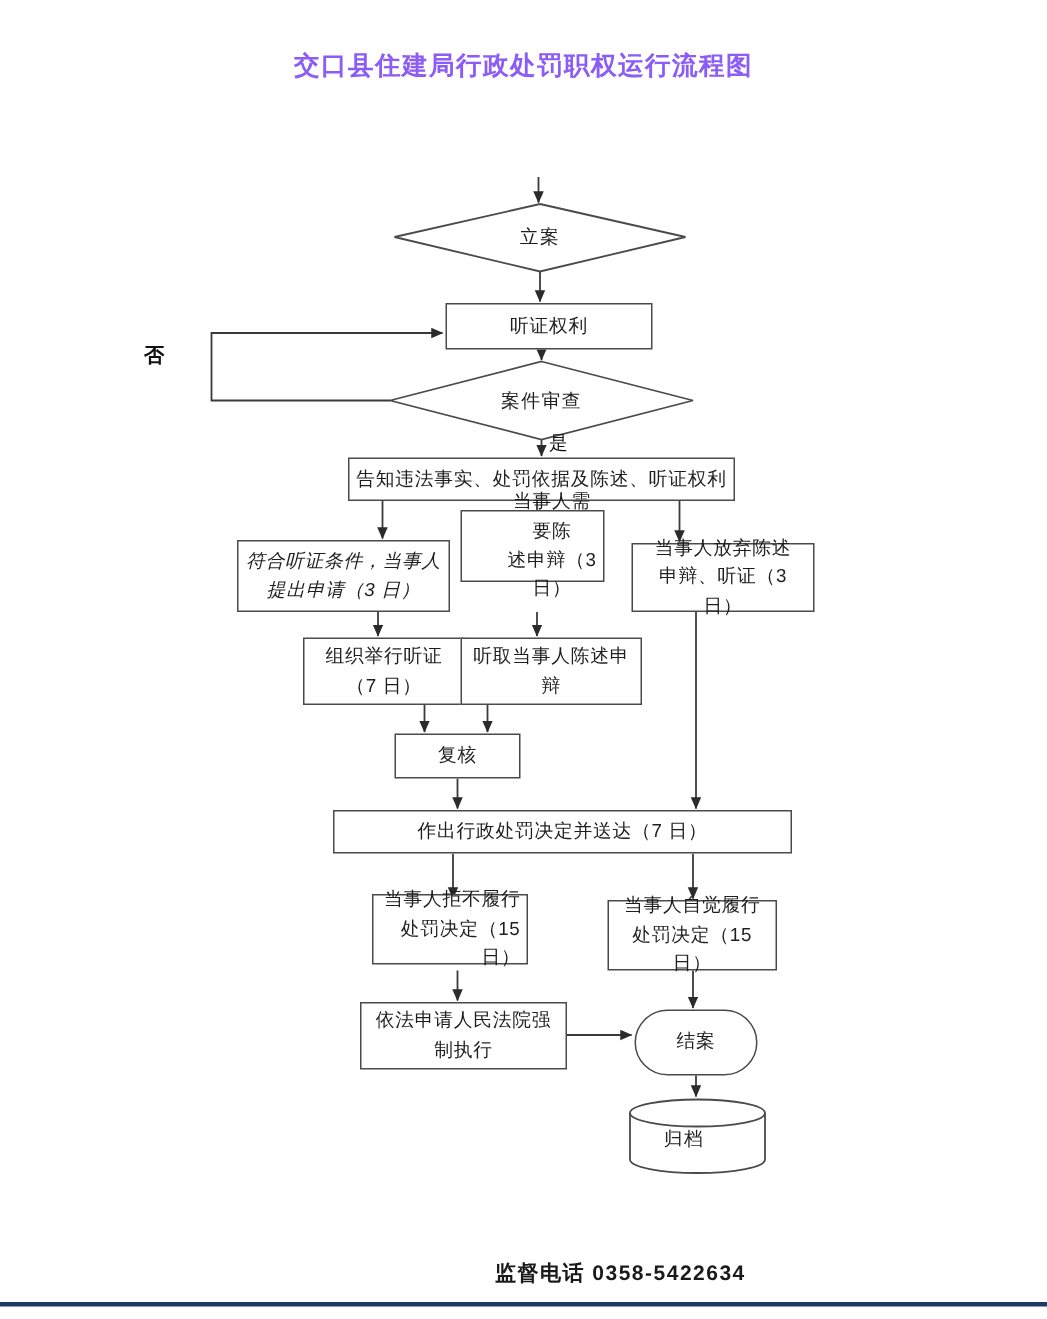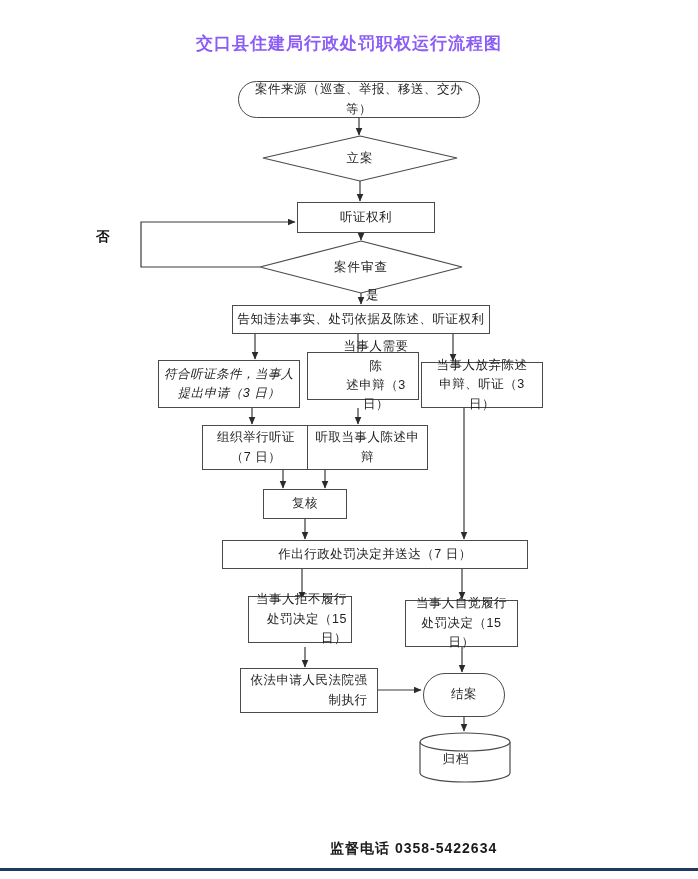--- a/index.html
+++ b/index.html
@@ -72,38 +72,37 @@
     </g>
 
     <g stroke="#4a4a4a" stroke-width="1.2" fill="#ffffff">
       <polygon points="360,136 457,158 360,181 263,158"></polygon>
       <polygon points="361,241 462,267 361,293 260,267"></polygon>
       <path d="M420,742 L420,773 A45,9 0 0 0 510,773 L510,742"></path>
       <ellipse cx="465" cy="742" rx="45" ry="9"></ellipse>
     </g>
   </svg>
 
-  <div class="node stadium" style="left:238px;top:81px;width:242px;height:37px;border-radius:19px;">案件来源（巡查、举报、移送、交办等）</div>
 
   <div class="plain" style="left:310px;top:150px;width:100px;height:16px;">立案</div>
 
   <div class="node" style="left:297px;top:202px;width:138px;height:31px;">听证权利</div>
 
   <div class="plain" style="left:311px;top:259px;width:100px;height:16px;">案件审查</div>
 
   <div class="branch-label bold" style="left:96px;top:228px;font-size:13.5px;">否</div>
 
   <div class="branch-label" style="left:366px;top:287px;font-size:12.5px;">是</div>
 
   <div class="node" style="left:232px;top:305px;width:258px;height:29px;text-align:right;">告知违法事实、处罚依据及陈述、听证权利</div>
 
   <div class="node" style="left:158px;top:360px;width:142px;height:48px;font-style:italic;">符合听证条件，当事人
 提出申请（3 日）</div>
 
-  <div class="node" style="left:307px;top:352px;width:112px;height:48px;padding-left:30px;">当事人需要陈
+  <div class="node" style="left:307px;top:340px;width:96px;height:48px;padding-left:30px;">当事人需要陈
 述申辩（3 日）</div>
 
   <div class="node" style="left:421px;top:362px;width:122px;height:46px;">当事人放弃陈述
 申辩、听证（3 日）</div>
 
   <div class="node" style="left:202px;top:425px;width:108px;height:45px;">组织举行听证
 （7 日）</div>
 
   <div class="node" style="left:307px;top:425px;width:121px;height:45px;">听取当事人陈述申
 辩</div>
@@ -111,21 +110,21 @@
   <div class="node" style="left:263px;top:489px;width:84px;height:30px;">复核</div>
 
   <div class="node" style="left:222px;top:540px;width:306px;height:29px;">作出行政处罚决定并送达（7 日）</div>
 
   <div class="node" style="left:248px;top:596px;width:104px;height:47px;text-align:right;">当事人拒不履行
 处罚决定（15 日）</div>
 
   <div class="node" style="left:405px;top:600px;width:113px;height:47px;">当事人自觉履行
 处罚决定（15 日）</div>
 
-  <div class="node" style="left:240px;top:668px;width:138px;height:45px;text-align:right;">依法申请人民法院强
+  <div class="node" style="left:240px;top:668px;width:138px;height:45px;">依法申请人民法院强
 制执行</div>
 
   <div class="node stadium" style="left:423px;top:673px;width:82px;height:44px;">结案</div>
 
   <div class="plain" style="left:420px;top:750px;width:72px;height:18px;">归档</div>
 
   <div class="phone">监督电话  0358-5422634</div>
 
   <div class="bottom-rule"></div>
 

